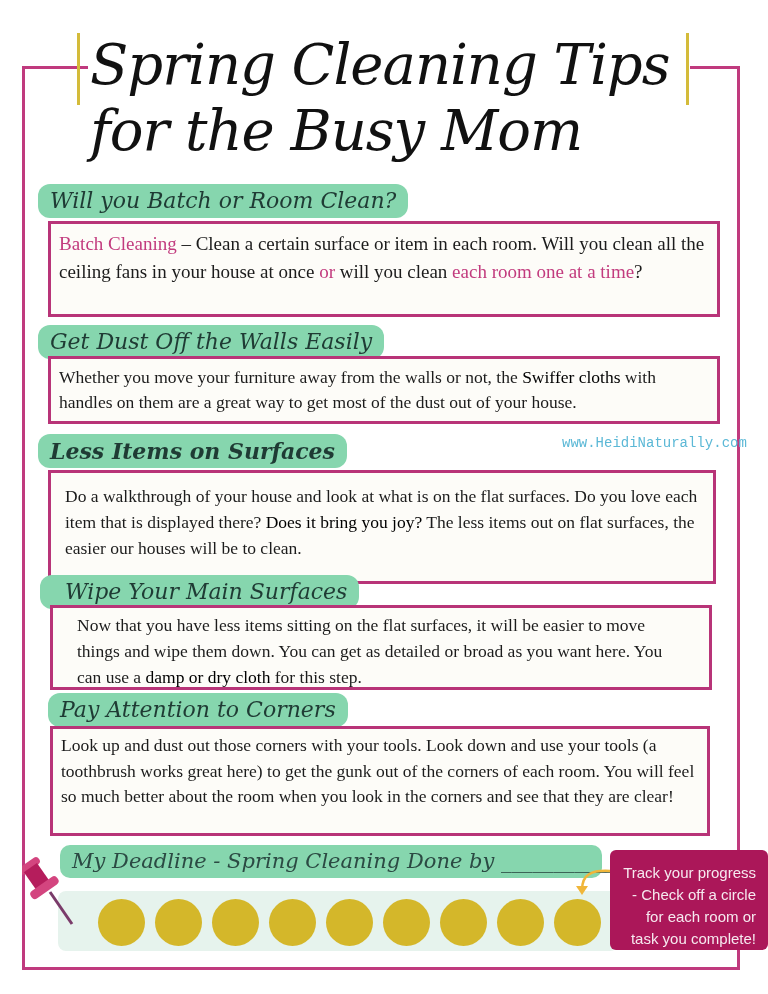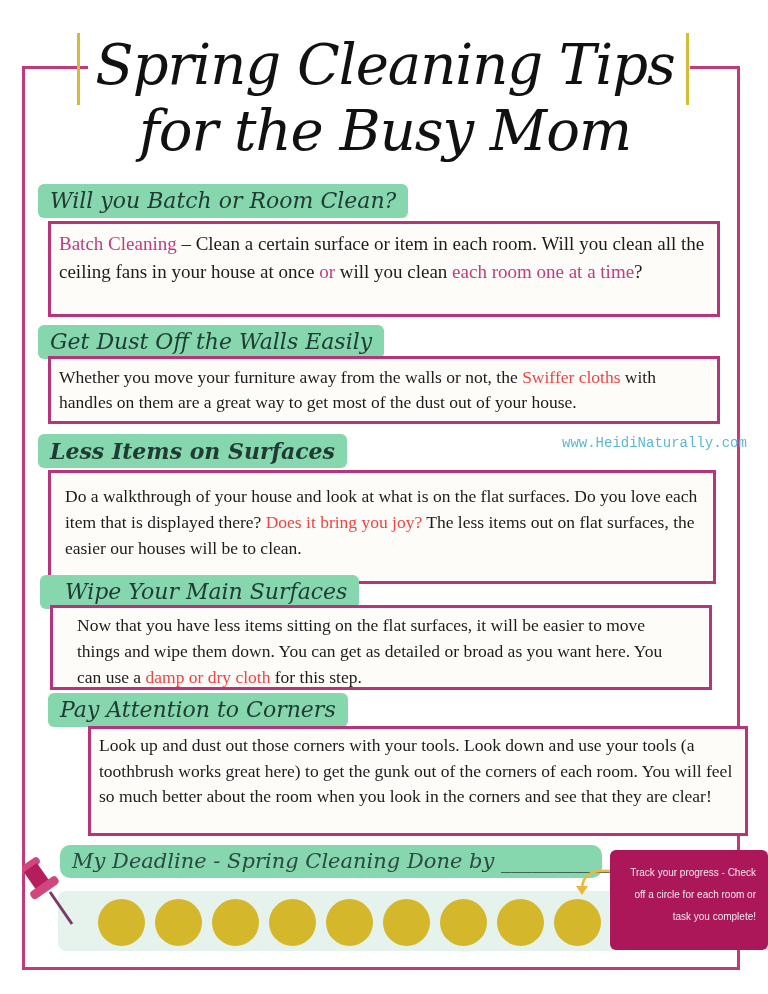--- a/index.html
+++ b/index.html
@@ -11,38 +11,38 @@
     .frame {
       position: absolute; left: 22px; top: 66px; width: 718px; height: 904px;
       border: 3px solid #c03a7e; border-top: none; box-sizing: border-box;
     }
     .frame-top-left { position: absolute; left: 22px; top: 66px; width: 66px; height: 3px; background: #c03a7e; }
     .frame-top-right { position: absolute; left: 690px; top: 66px; width: 50px; height: 3px; background: #c03a7e; }
     .tick-left { position: absolute; left: 77px; top: 33px; width: 3px; height: 72px; background: #d4bb3a; }
     .tick-right { position: absolute; left: 686px; top: 33px; width: 3px; height: 72px; background: #d4bb3a; }
 
     .title {
-      position: absolute; left: 90px; top: 32px; width: 590px; text-align: center;
+      position: absolute; left: 90px; top: 32px; width: 590px; text-align: left;
       font-family: "DejaVu Serif", serif; font-style: italic;
       font-size: 56px; line-height: 66px; color: #111; letter-spacing: -1px;
     }
 
     .heading {
-      position: absolute; background: #86d6ae; border-radius: 6px;
+      position: absolute; background: #86d6ae; border-radius: 12px;
       font-family: "DejaVu Serif", serif; font-style: italic;
       color: #1f3b34; font-size: 22px; line-height: 34px; padding: 0 12px;
       white-space: nowrap;
     }
     .box {
       position: absolute; background: #fdfcf8;
       border: 3px solid #b83478; box-sizing: border-box;
       padding: 6px 8px; font-size: 19px; line-height: 27.5px; color: #1c1c1c;
     }
     .pink { color: #c23b7e; margin-top: 48px; }
-    .blue { color: #ef4444; }
+    .blue { color: #000000; }
 
     .website {
       position: absolute; left: 562px; top: 435px;
       font-family: Liberation Mono, monospace; font-size: 14px; color: #5bb8d6;
     }
 
     .deadline {
       position: absolute; left: 60px; top: 845px; width: 542px; height: 33px;
       background: #86d6ae; border-radius: 10px;
       font-family: "DejaVu Serif", serif; font-style: italic; font-size: 21px;
@@ -53,21 +53,21 @@
       background: #e6f3ed; border-radius: 8px;
     }
     .circles { position: absolute; left: 40px; top: 8px; display: flex; gap: 10px; }
     .circle {
       width: 47px; height: 47px; border-radius: 50%; background: #d4b72a;
     }
     .callout {
       position: absolute; left: 610px; top: 850px; width: 158px; height: 100px;
       background: #ab1759; border-radius: 6px; box-sizing: border-box;
       padding: 12px 12px 0 8px; text-align: right;
-      font-family: "Liberation Sans", sans-serif; font-size: 10px; line-height: 22px; color: #f6e9ef;
+      font-family: "Liberation Sans", sans-serif; font-size: 15px; line-height: 22px; color: #f6e9ef;
     }
     .arrow { position: absolute; left: 572px; top: 868px; }
     .pin { position: absolute; left: 22px; top: 852px; }
   </style>
 </head>
 <body>
 
 <div class="frame"></div>
 <div class="frame-top-left"></div>
 <div class="frame-top-right"></div>
@@ -95,21 +95,21 @@
 <div class="box" style="left:48px; top:470px; width:668px; height:114px; padding:10px 14px; font-size:17.5px; line-height:26px;">
   <span>Do a walkthrough of your house and look at what is on the flat surfaces. Do you love each item that is displayed there? </span><span class="blue">Does it bring you joy?</span><span> The less items out on flat surfaces, the easier our houses will be to clean.</span>
 </div>
 
 <div class="heading" style="left:40px; top:575px;padding-left:25px;">Wipe Your Main Surfaces</div>
 <div class="box" style="left:50px; top:605px; width:662px; height:85px; padding:4px 24px; font-size:17.5px; line-height:26px;">
   <span>Now that you have less items sitting on the flat surfaces, it will be easier to move things and wipe them down. You can get as detailed or broad as you want here. You can use a </span><span class="blue">damp or dry cloth</span><span> for this step.</span>
 </div>
 
 <div class="heading" style="left:40px; top:693px;margin-left:8px;">Pay Attention to Corners</div>
-<div class="box" style="left:50px; top:726px; width:660px; height:110px; padding:4px 8px; font-size:17.5px; line-height:25.5px;margin-left:38px;">
+<div class="box" style="left:50px; top:726px; width:660px; height:110px; padding:4px 8px; font-size:17.5px; line-height:25.5px;">
   <span>Look up and dust out those corners with your tools. Look down and use your tools (a toothbrush works great here) to get the gunk out of the corners of each room. You will feel so much better about the room when you look in the corners and see that they are clear!</span>
 </div>
 
 <div class="deadline">My Deadline - Spring Cleaning Done by ___________</div>
 
 <div class="tracker">
   <div class="circles">
     <div class="circle"></div>
     <div class="circle"></div>
     <div class="circle"></div>

